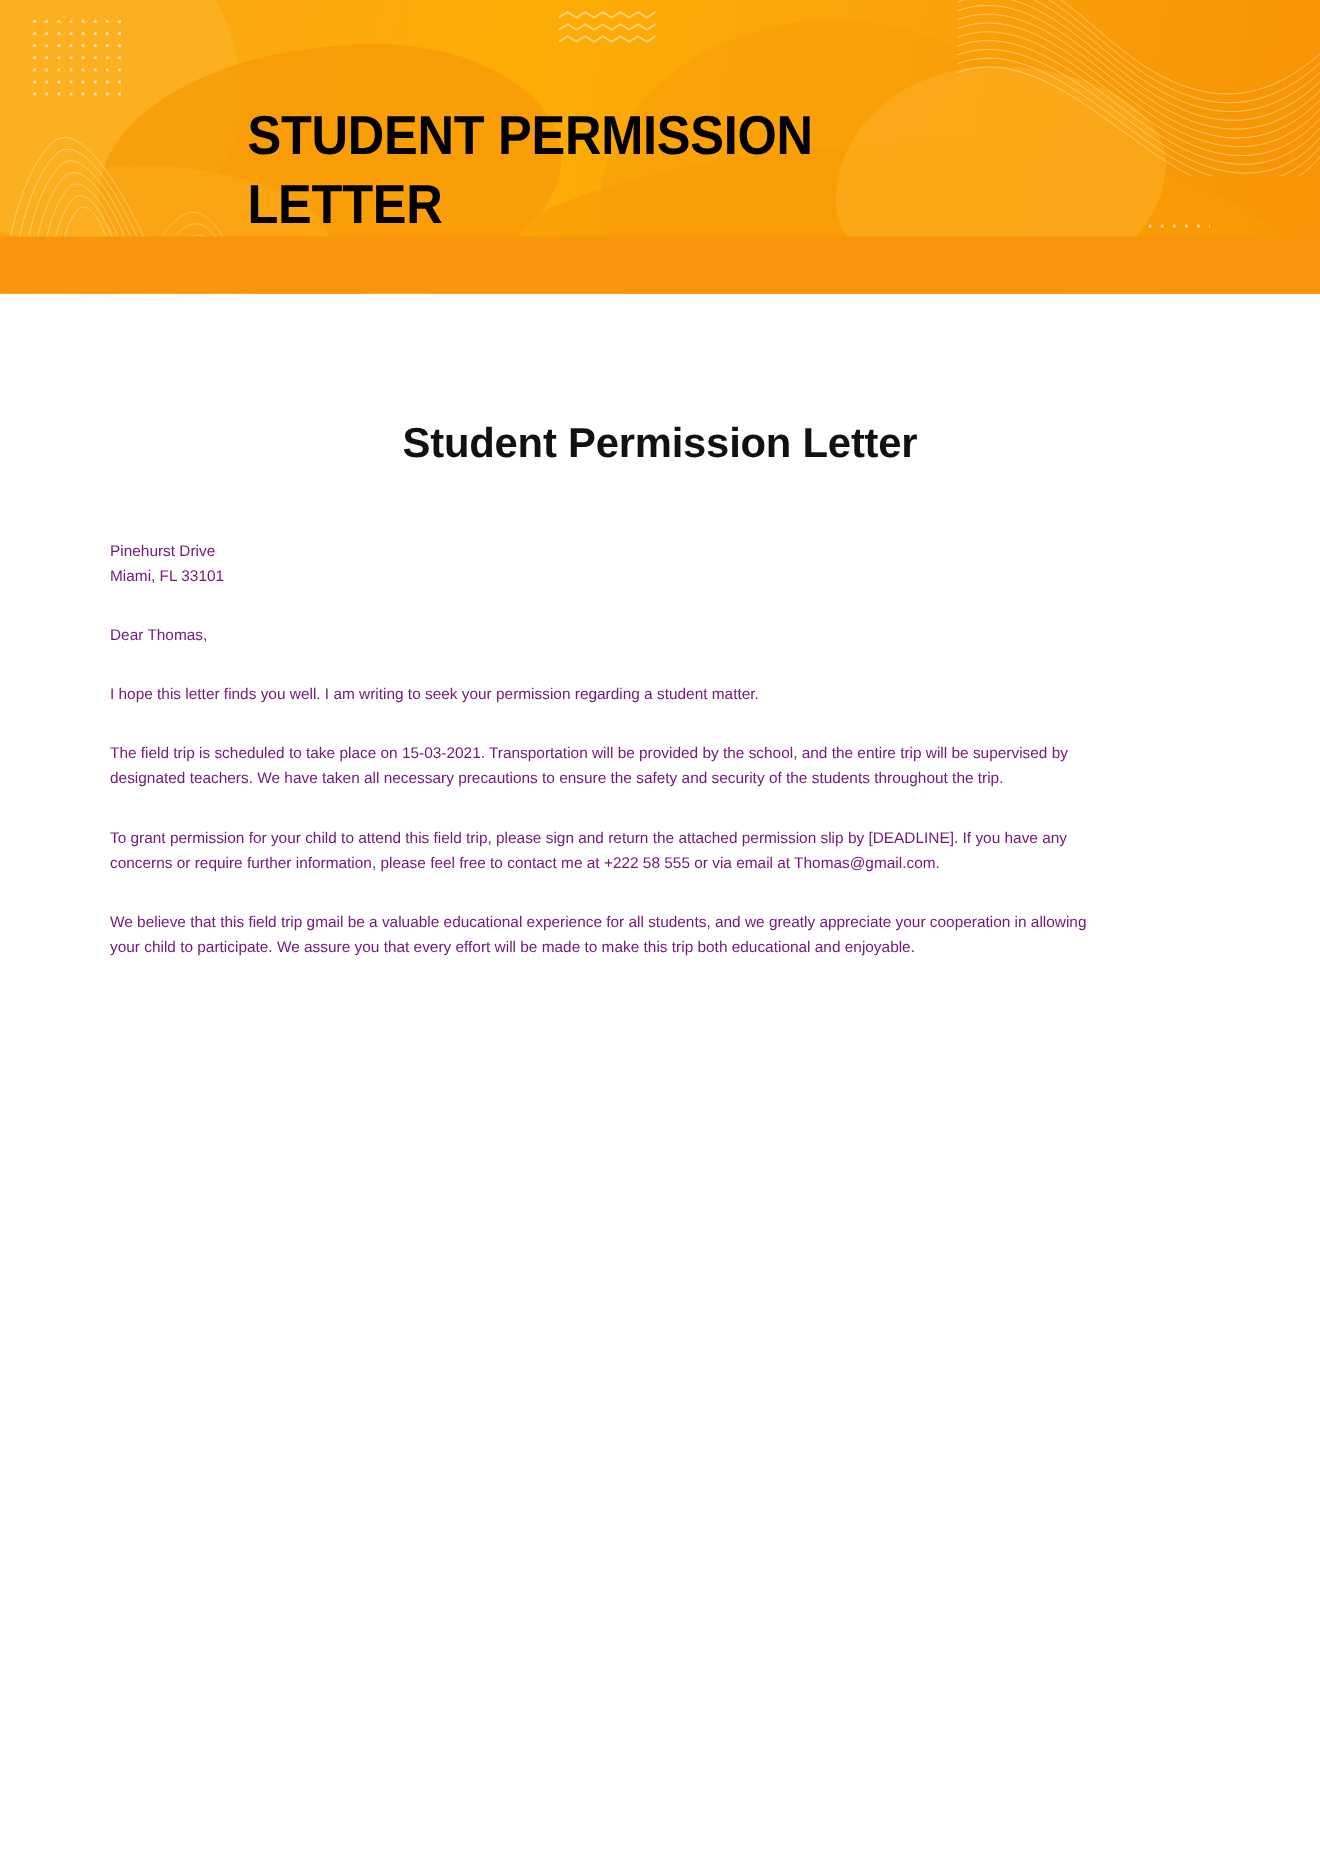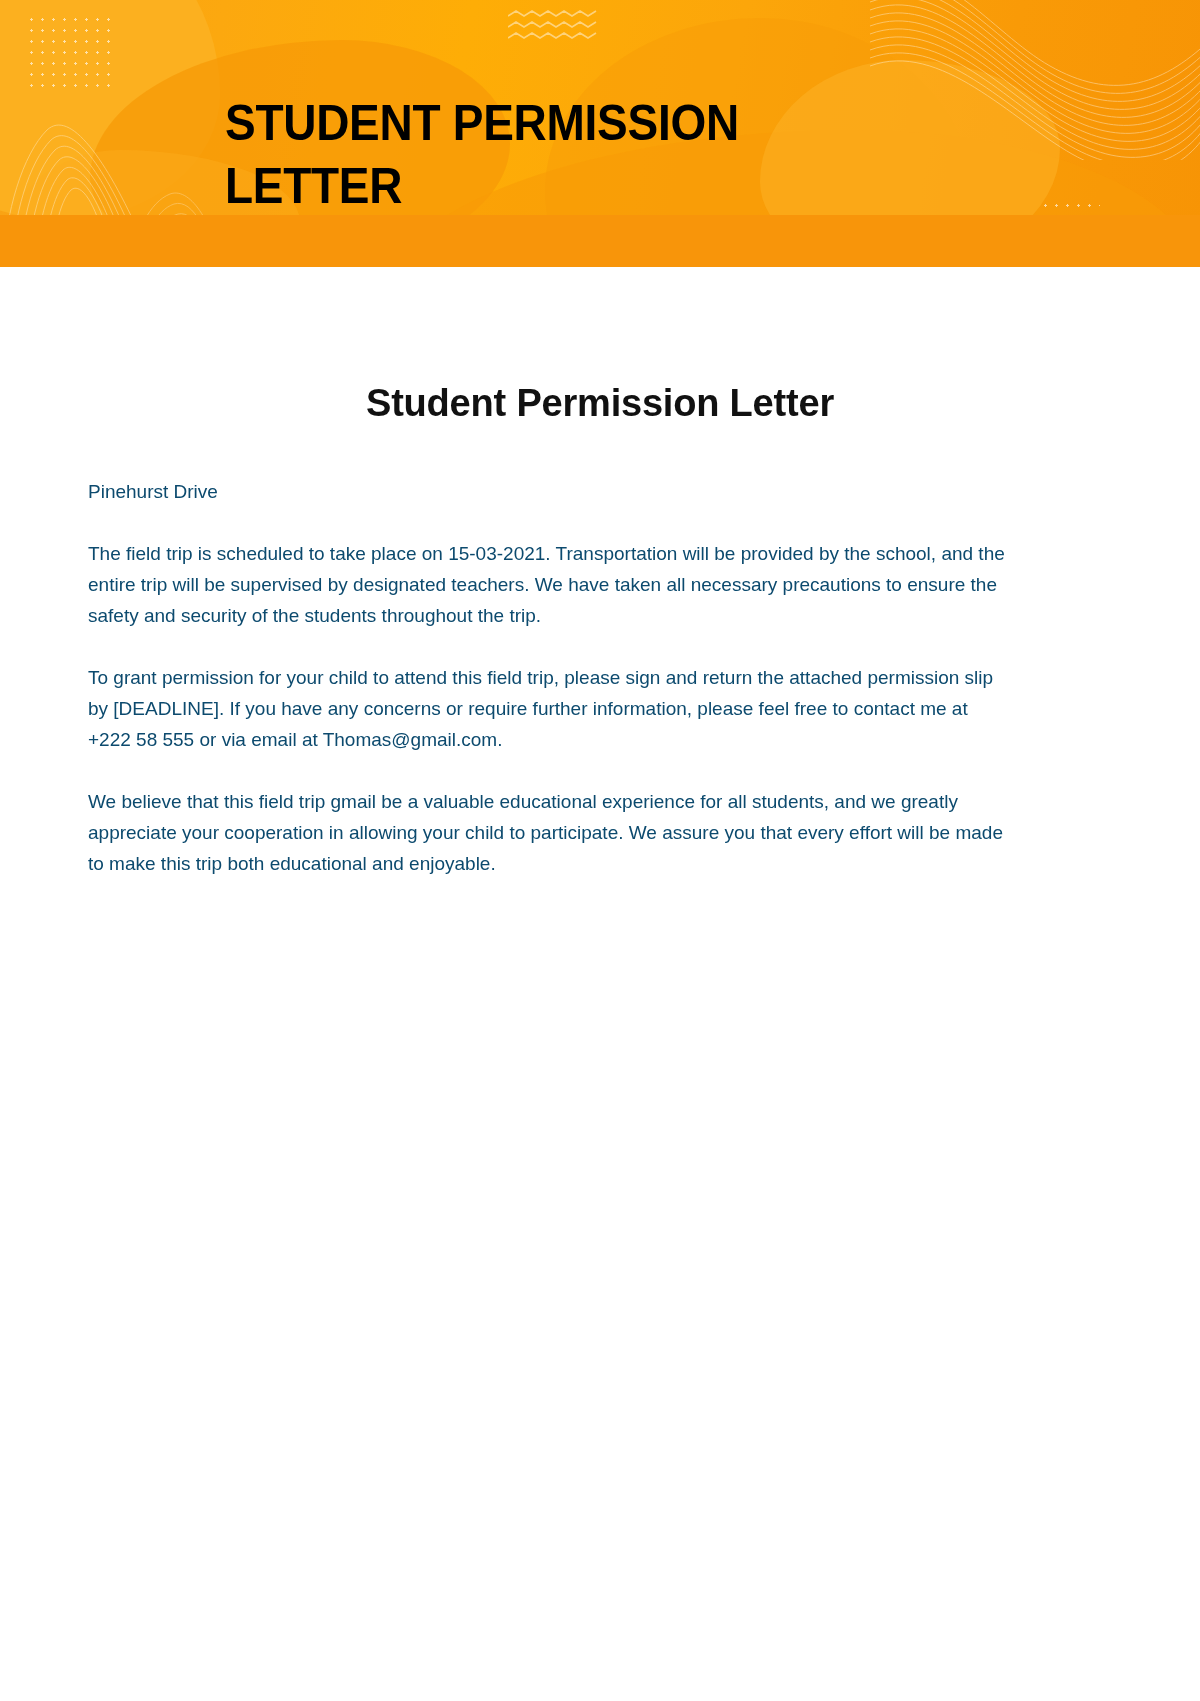--- a/index.html
+++ b/index.html
@@ -135,24 +135,24 @@
     padding-top: 115px;
     text-align: center;
     color: #111111;
     font-family: "Liberation Sans Narrow", "Liberation Sans", sans-serif;
     font-size: 38px;
     font-weight: bold;
     letter-spacing: -0.2px;
   }
 
   .letter {
-    margin: 0;
+    margin: 12px;
     padding: 52px 190px 0 88px;
-    color: #0c4a6e;
-    font-size: 19px;
+    color: #701a75;
+    font-size: 14px;
     line-height: 1.63;
   }
 
   .addr-line { display: block; }
 
   .block { margin: 0 0 31px 0; }
   p.para { margin: 0 0 31px 0; }
   p.para:last-child { margin-bottom: 0; }
 </style>
 </head>
@@ -222,22 +222,25 @@
 </header>
 
 <main class="doc">
 
   <h2 class="doc-title">Student Permission Letter</h2>
 
   <div class="letter">
 
     <div class="block">
       <span class="addr-line">Pinehurst Drive</span>
+      <span class="addr-line">Miami, FL 33101</span>
     </div>
 
 
-
+    <p class="para">Dear Thomas,</p>
+
+    <p class="para">I hope this letter finds you well. I am writing to seek your permission regarding a student matter.</p>
     <p class="para">The field trip is scheduled to take place on 15-03-2021. Transportation will be provided by the school, and the entire trip will be supervised by designated teachers. We have taken all necessary precautions to ensure the safety and security of the students throughout the trip.</p>
     <p class="para">To grant permission for your child to attend this field trip, please sign and return the attached permission slip by [DEADLINE]. If you have any concerns or require further information, please feel free to contact me at +222 58 555 or via email at Thomas@gmail.com.</p>
     <p class="para">We believe that this field trip gmail be a valuable educational experience for all students, and we greatly appreciate your cooperation in allowing your child to participate. We assure you that every effort will be made to make this trip both educational and enjoyable.</p>
 
   </div>
 </main>
 
 </body></html>

